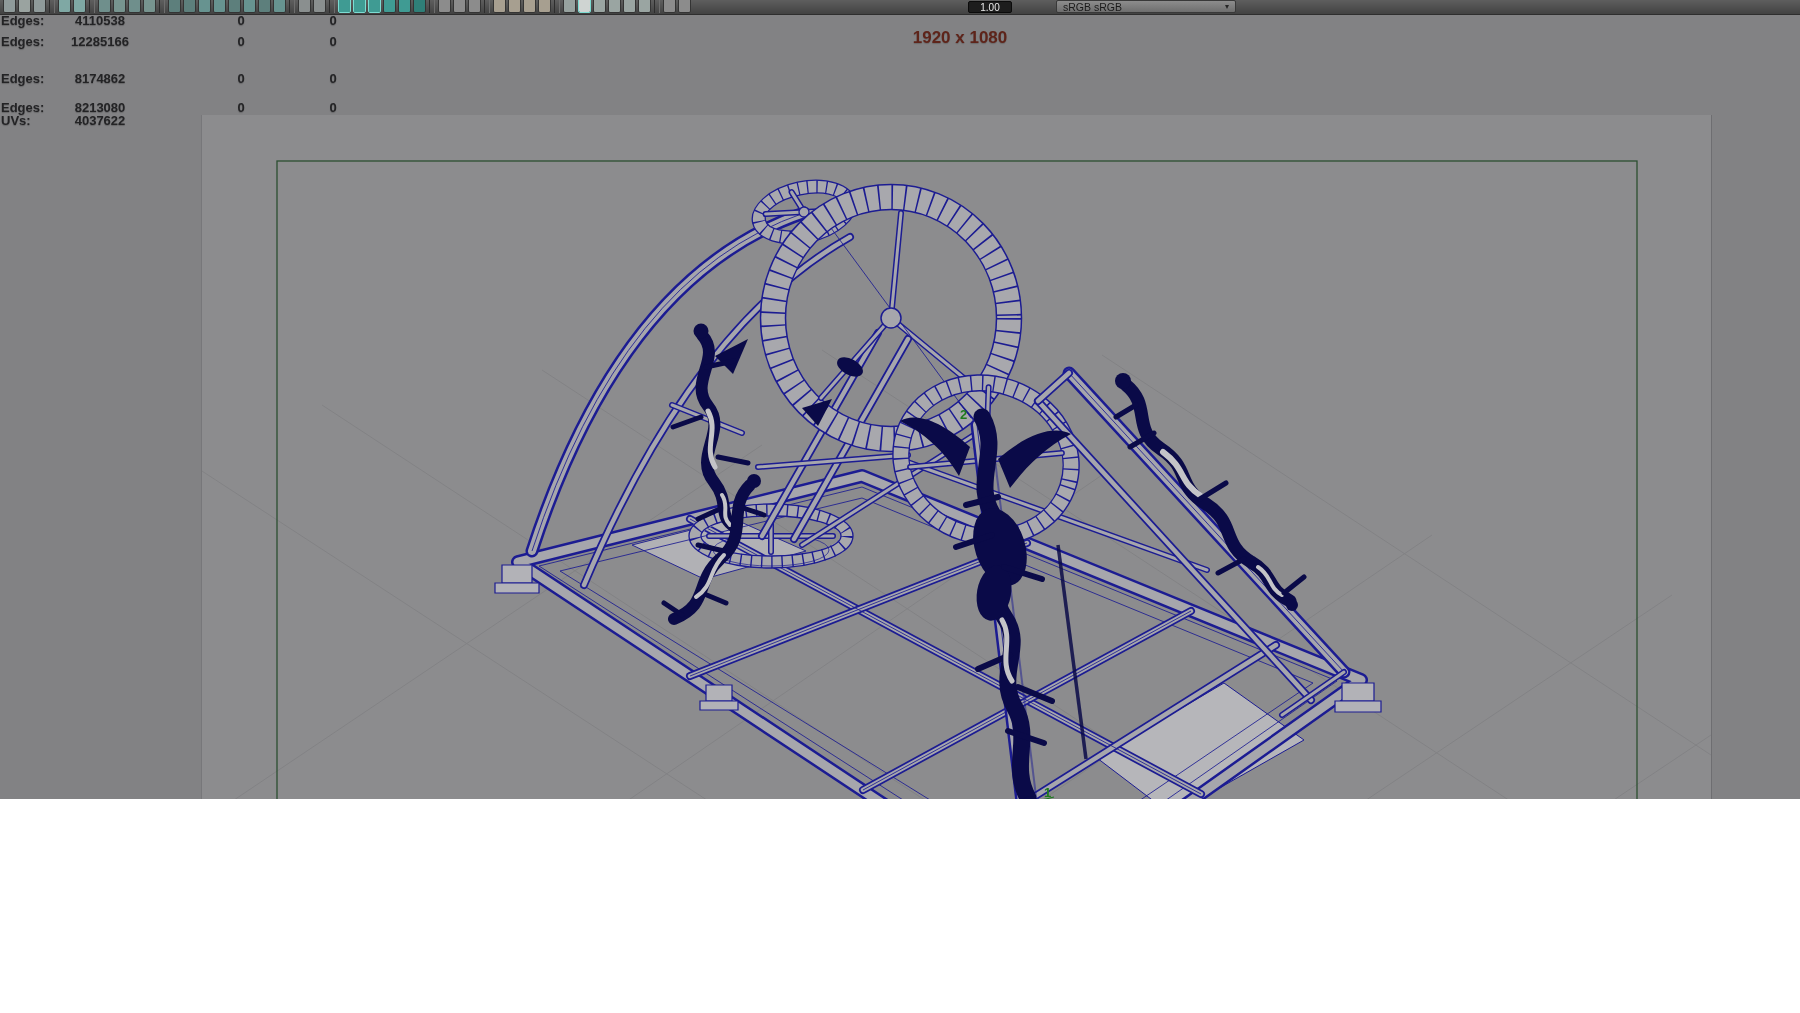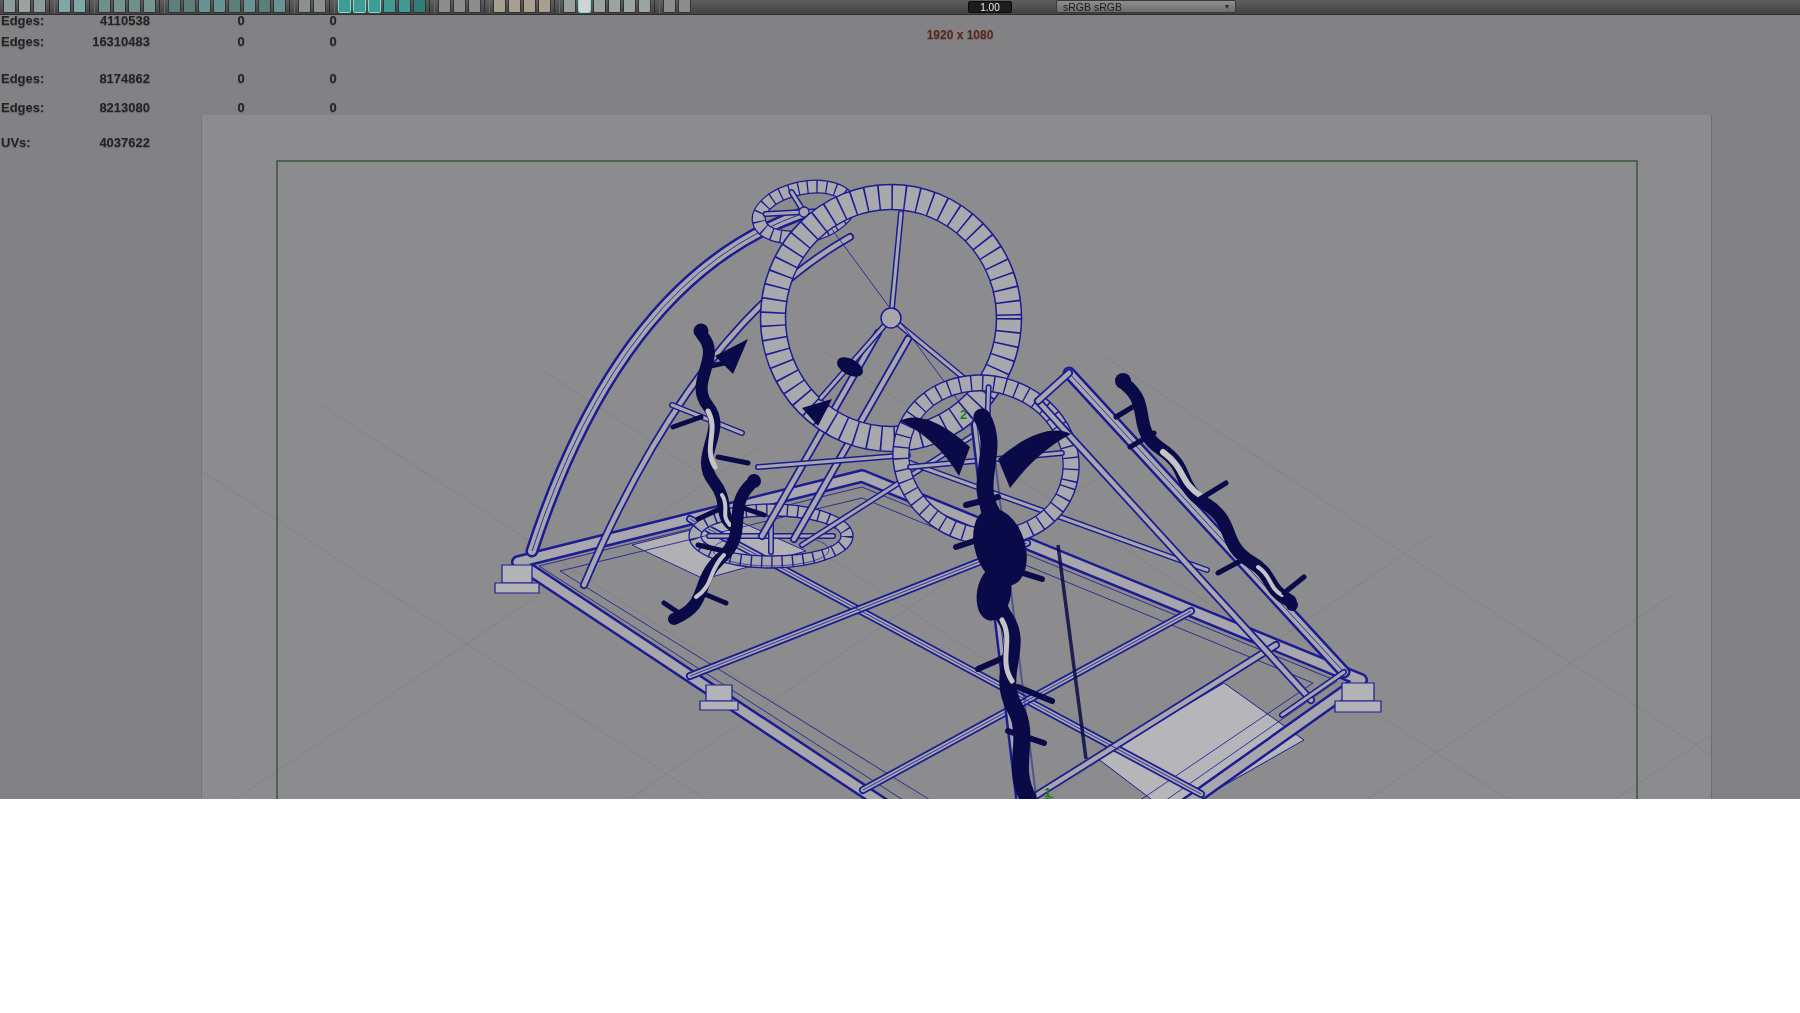--- a/index.html
+++ b/index.html
@@ -18,29 +18,29 @@
             font-size:10px;line-height:12px;text-align:center;border:1px solid #0b0b0b;border-radius:2px;box-sizing:border-box}
   .tb-select{position:absolute;left:1056px;top:0;width:180px;height:13px;box-sizing:border-box;
              background:linear-gradient(#8d8d8d,#6e6e6e);color:#1b1b1b;font-size:10.5px;line-height:12px;
              padding:0 6px;border:1px solid #393939;border-radius:2px;display:flex;justify-content:space-between;align-items:center}
   .caret{font-size:8px;color:#262626}
 
   
   .hud{position:absolute;left:0;top:0;color:#232325;font-weight:bold;font-size:13px;
        text-shadow:0 1px 1px rgba(0,0,0,0.22)}
   .hud-row{position:absolute;left:0;height:16px;white-space:nowrap;width:380px}
-  .hud-row.r0{top:13px}.hud-row.r1{top:34px}.hud-row.r2{top:71px}.hud-row.r3{top:100px}.hud-row.r4{top:135px}
+  .hud-row.r0{top:13px}.hud-row.r1{top:34px}.hud-row.r2{top:71px}.hud-row.r3{top:100px}.hud-row.r4{top:113px}
   .hud-label{position:absolute;left:1px}
-  .hud-total{position:absolute;left:50px;width:100px;text-align:right}
+  .hud-total{position:absolute;left:50px;width:100px;text-align:center}
   .hud-c2{position:absolute;left:228px;width:26px;text-align:center}
   .hud-c3{position:absolute;left:320px;width:26px;text-align:center}
 
   
   .res-label{position:absolute;top:28px;left:899px;width:122px;text-align:center;
-             color:#5e241a;font-size:12px;font-weight:bold;text-shadow:0 1px 1px rgba(0,0,0,0.18)}
+             color:#5e241a;font-size:17px;font-weight:bold;text-shadow:0 1px 1px rgba(0,0,0,0.18)}
 
   
   .viewport{position:absolute;left:201px;top:115px;width:1509px;height:889px;background:#8c8c8e;
             border-left:1px solid #77777a;border-right:1px solid #6e6e71;box-sizing:content-box}
   .bottom-strip{position:absolute;left:201px;top:1004px;width:1511px;height:9px;background:#141414}
 
   
   .rimN{stroke:#1c1c92;stroke-width:14;fill:none;stroke-linejoin:round}
   .rimG{stroke:#a6a6ac;stroke-width:9;fill:none;stroke-linejoin:round}
   .w1n{stroke:#1c1c92;stroke-width:13;fill:none;stroke-linecap:round}
@@ -130,21 +130,21 @@
 
   <div class="hud">
     <div class="hud-row r0">
       <span class="hud-label">Edges:</span>
       <span class="hud-total">4110538</span>
       <span class="hud-c2">0</span>
       <span class="hud-c3">0</span>
     </div>
     <div class="hud-row r1">
       <span class="hud-label">Edges:</span>
-      <span class="hud-total">16310483</span>
+      <span class="hud-total">12285166</span>
       <span class="hud-c2">0</span>
       <span class="hud-c3">0</span>
     </div>
     <div class="hud-row r2">
       <span class="hud-label">Edges:</span>
       <span class="hud-total">8174862</span>
       <span class="hud-c2">0</span>
       <span class="hud-c3">0</span>
     </div>
     <div class="hud-row r3">

